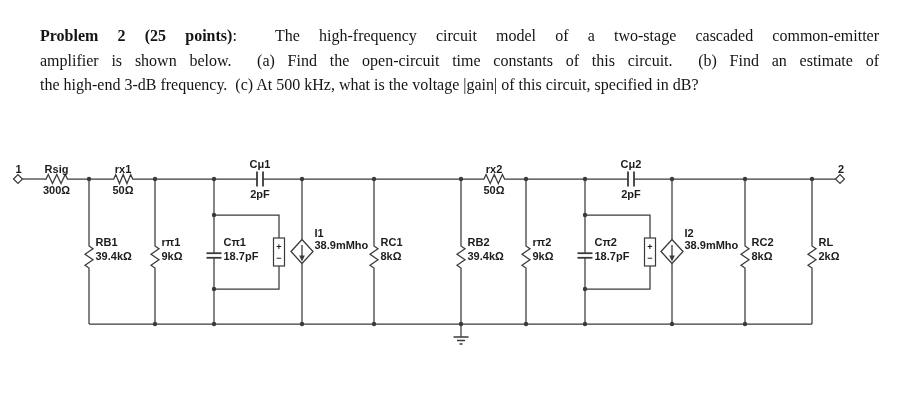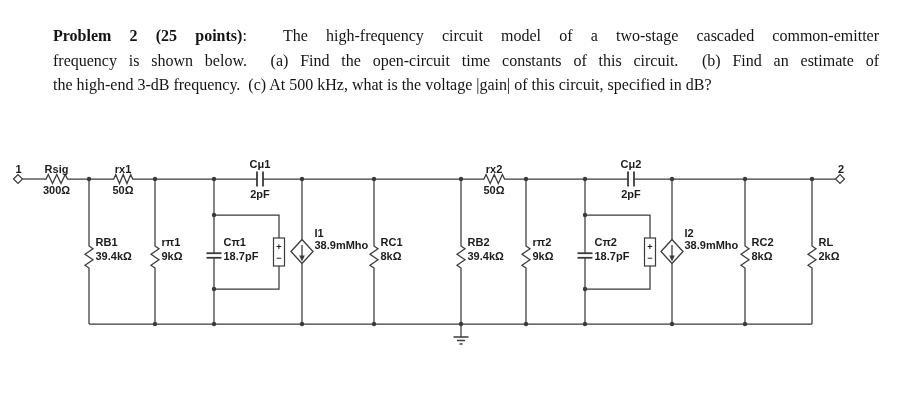--- a/index.html
+++ b/index.html
@@ -1,34 +1,34 @@
 <!DOCTYPE html>
 <html><head>
 <meta charset="utf-8">
 <style>
   html,body{margin:0;padding:0;background:#ffffff;}
   .page{position:relative;width:913px;height:404px;background:#ffffff;overflow:hidden;
         font-family:"Liberation Serif",serif;}
   .problem{position:absolute;left:40px;top:24px;width:839px;color:#141414;
            font-size:16px;line-height:24.6px;}
-  .pline{text-align:justify;text-align-last:justify;white-space:pre-wrap;margin-left:13px;}
+  .pline{text-align:justify;text-align-last:justify;white-space:pre-wrap;}
   .pline.last{text-align-last:left;}
   .b{font-weight:bold;}
   svg.circuit{position:absolute;left:0;top:0;}
   svg.circuit text{font-family:"Liberation Sans","DejaVu Sans",sans-serif;
                    font-weight:bold;fill:#1c1c1c;}
 </style>
 </head>
 <body>
 
 <div class="page">
 
   <div class="problem">
     <div class="pline"><span class="b">Problem 2 (25 points)</span><span>:  The high-frequency circuit model of a two-stage cascaded common-emitter</span></div>
-    <div class="pline"><span>frequency is shown below.  (a) Find the open-circuit time constants of this circuit.  (b) Find an estimate of</span></div>
+    <div class="pline"><span>amplifier is shown below.  (a) Find the open-circuit time constants of this circuit.  (b) Find an estimate of</span></div>
     <div class="pline last"><span>the high-end 3-dB frequency.  (c) At 500 kHz, what is the voltage |gain| of this circuit, specified in dB?</span></div>
   </div>
 
   <svg id="circuit" class="circuit" width="913" height="404" viewBox="0 0 913 404">
       <g>
         <path d="M22.5,179 H44" fill="none" stroke="#3a3a3a" stroke-width="1.25"></path>
         <path d="M69,179 H112" fill="none" stroke="#3a3a3a" stroke-width="1.25"></path>
         <path d="M134,179 H257" fill="none" stroke="#3a3a3a" stroke-width="1.25"></path>
         <path d="M263,179 H482" fill="none" stroke="#3a3a3a" stroke-width="1.25"></path>
         <path d="M506,179 H628" fill="none" stroke="#3a3a3a" stroke-width="1.25"></path>

